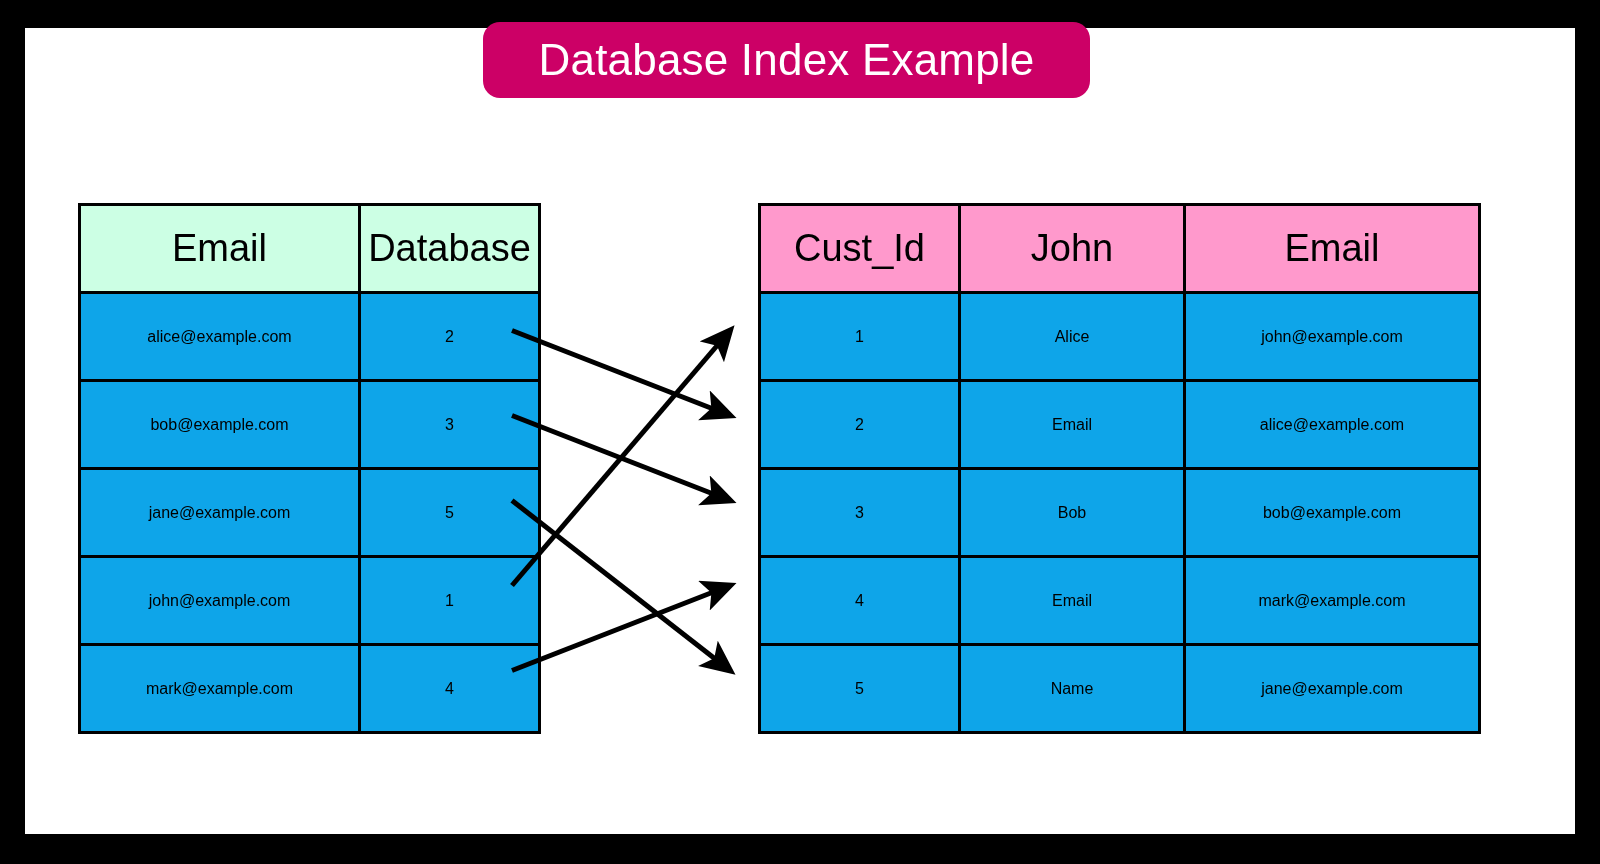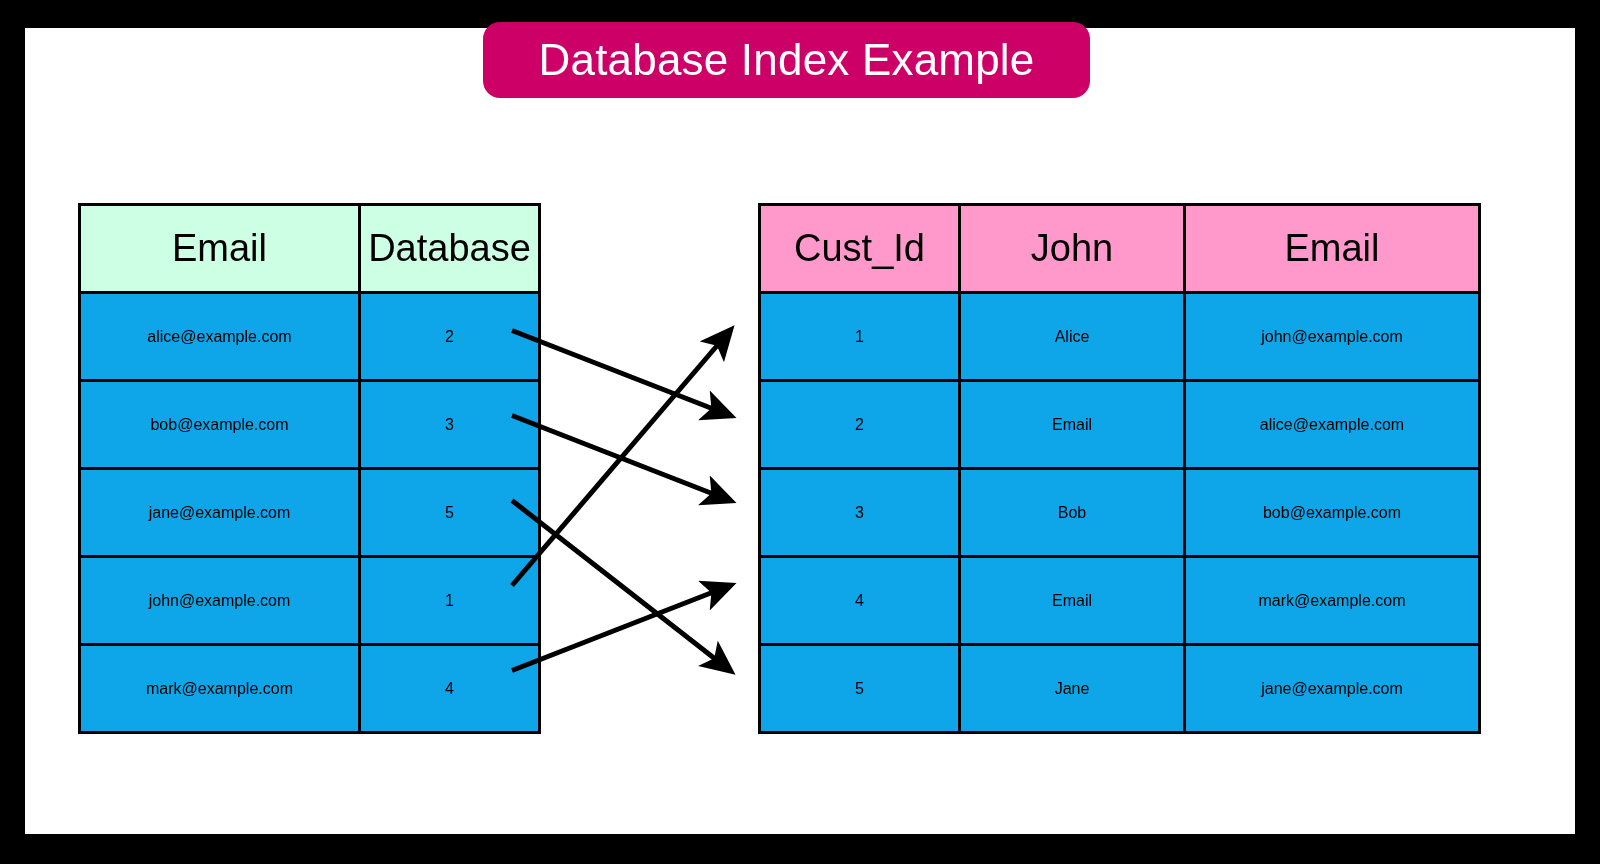--- a/index.html
+++ b/index.html
@@ -161,21 +161,21 @@
         <td>Bob</td>
         <td>bob@example.com</td>
       </tr>
       <tr>
         <td>4</td>
         <td>Email</td>
         <td>mark@example.com</td>
       </tr>
       <tr>
         <td>5</td>
-        <td>Jane</td>
+        <td>Name</td>
         <td>jane@example.com</td>
       </tr>
     </tbody>
   </table>
 
   <svg id="arrow-layer" viewBox="0 0 1550 806">
     <defs>
       <marker id="ah" markerWidth="7" markerHeight="7" refX="5.6" refY="3.2" orient="auto" markerUnits="strokeWidth">
         <path d="M0,0 L7,3.2 L0,6.4 L1.6,3.2 Z" fill="#000000"></path>
       </marker>

